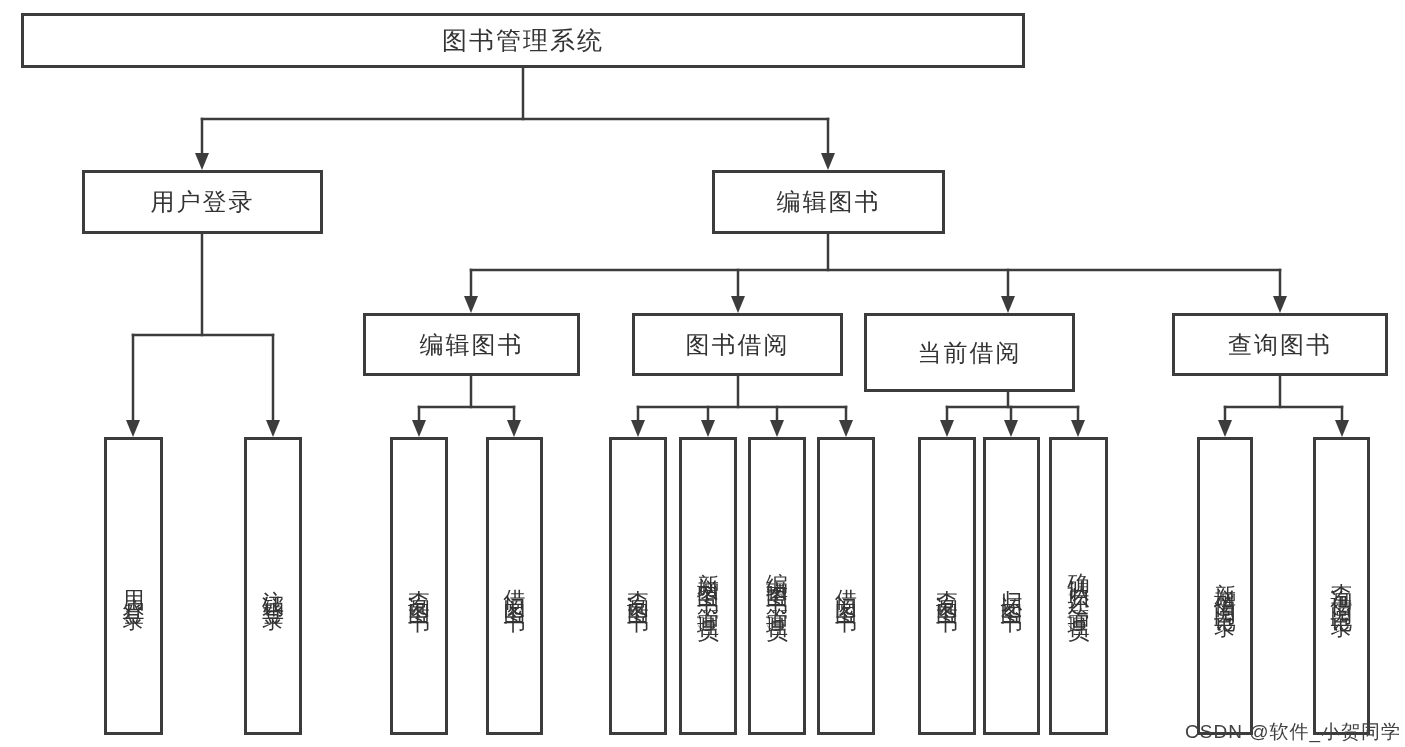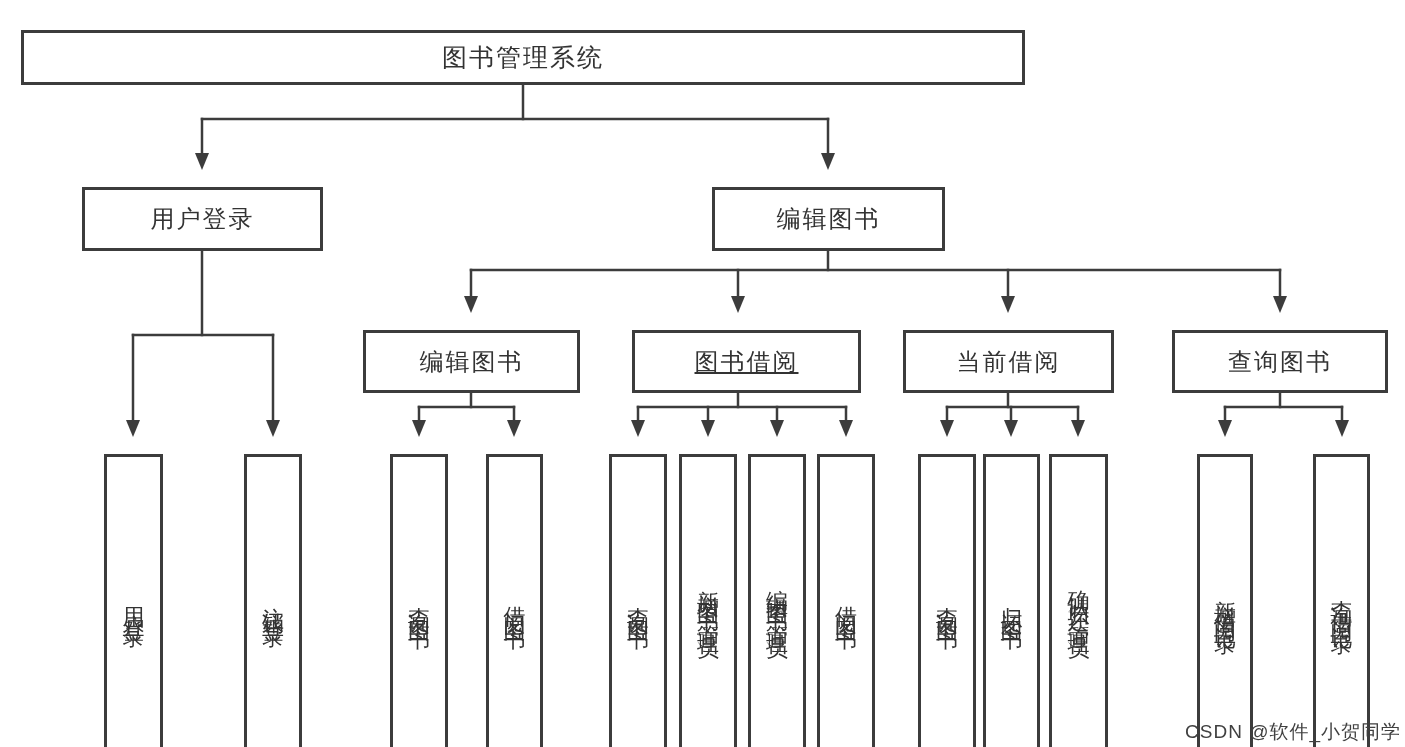--- a/index.html
+++ b/index.html
@@ -22,21 +22,20 @@
     box-sizing: border-box;
     background: #ffffff;
     border: 3px solid #3c3c3c;
     color: #333333;
     display: flex;
     align-items: center;
     justify-content: center;
     text-align: center;
     z-index: 2;
     line-height: 1;
-    margin-top: 17px;
   }
   .h-label { font-size: 24px; letter-spacing: 2px; }
   .root-label { font-size: 25px; letter-spacing: 2px; }
   .leaf {
     writing-mode: vertical-rl;
     text-orientation: mixed;
     font-size: 22px;
     letter-spacing: 7px;
   }
   #watermark {
@@ -109,22 +108,22 @@
       <polygon points="1225,437 1218,420 1232,420" fill="#3c3c3c"></polygon>
       <polygon points="1342,437 1335,420 1349,420" fill="#3c3c3c"></polygon>
     </svg>
 
   <div class="box root-label" style="left:21px; top:13px; width:1004px; height:55px;">图书管理系统</div>
 
   <div class="box h-label" style="left:82px; top:170px; width:241px; height:64px;">用户登录</div>
   <div class="box h-label" style="left:712px; top:170px; width:233px; height:64px;">编辑图书</div>
 
   <div class="box h-label" style="left:363px; top:313px; width:217px; height:63px;">编辑图书</div>
-  <div class="box h-label" style="left:632px; top:313px; width:229px; height:63px;text-decoration:underline;">图书借阅</div>
-  <div class="box h-label" style="left:903px; top:313px; width:211px; height:63px;">当前借阅</div>
+  <div class="box h-label" style="left:632px; top:313px; width:211px; height:63px;">图书借阅</div>
+  <div class="box h-label" style="left:864px; top:313px; width:211px; height:79px;">当前借阅</div>
   <div class="box h-label" style="left:1172px; top:313px; width:216px; height:63px;">查询图书</div>
 
   <div class="box leaf" style="left:104px; top:437px; width:59px; height:298px;">用户登录</div>
   <div class="box leaf" style="left:244px; top:437px; width:58px; height:298px;">注销登录</div>
 
   <div class="box leaf" style="left:390px; top:437px; width:58px; height:298px;">查询图书</div>
   <div class="box leaf" style="left:486px; top:437px; width:57px; height:298px;">借阅图书</div>
 
   <div class="box leaf" style="left:609px; top:437px; width:58px; height:298px;">查询图书</div>
   <div class="box leaf" style="left:679px; top:437px; width:58px; height:298px;">新增图书（管理员）</div>

